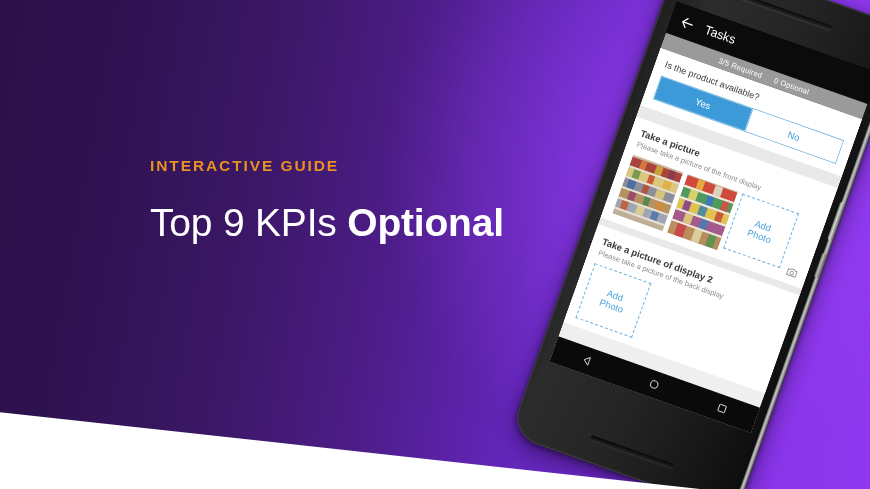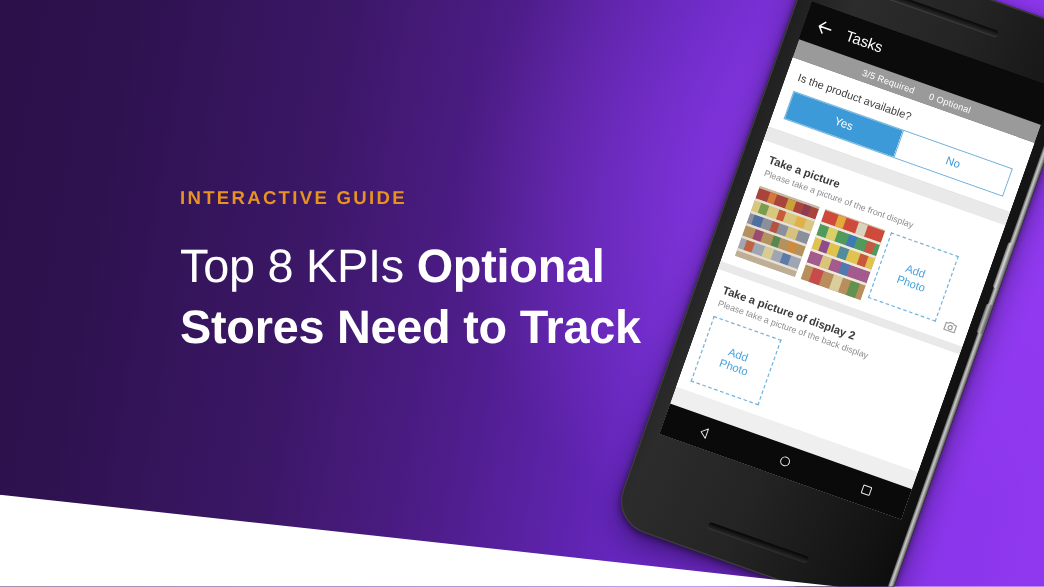--- a/index.html
+++ b/index.html
@@ -323,22 +323,21 @@
 </head>
 <body>
 
 <div id="stage">
 
   <div id="glow"></div>
 
   <div id="copy">
     <div id="eyebrow">INTERACTIVE GUIDE</div>
     <div id="headline">
-      <span class="hl-line"><span class="lt">Top 8 KPIs </span><span class="bd">Optional</span></span>
-      <span class="hl-line bd">Stores Need to Track</span>
+      <span class="hl-line"><span class="lt">Top 9 KPIs </span><span class="bd">Optional</span></span>
     </div>
   </div>
 
   <div id="phone-wrap">
     <div id="phone-shadow"></div>
 
     <div id="phone-body">
       <div id="rail"></div>
       <div id="side-btn"></div>
       <div id="side-btn2"></div>

